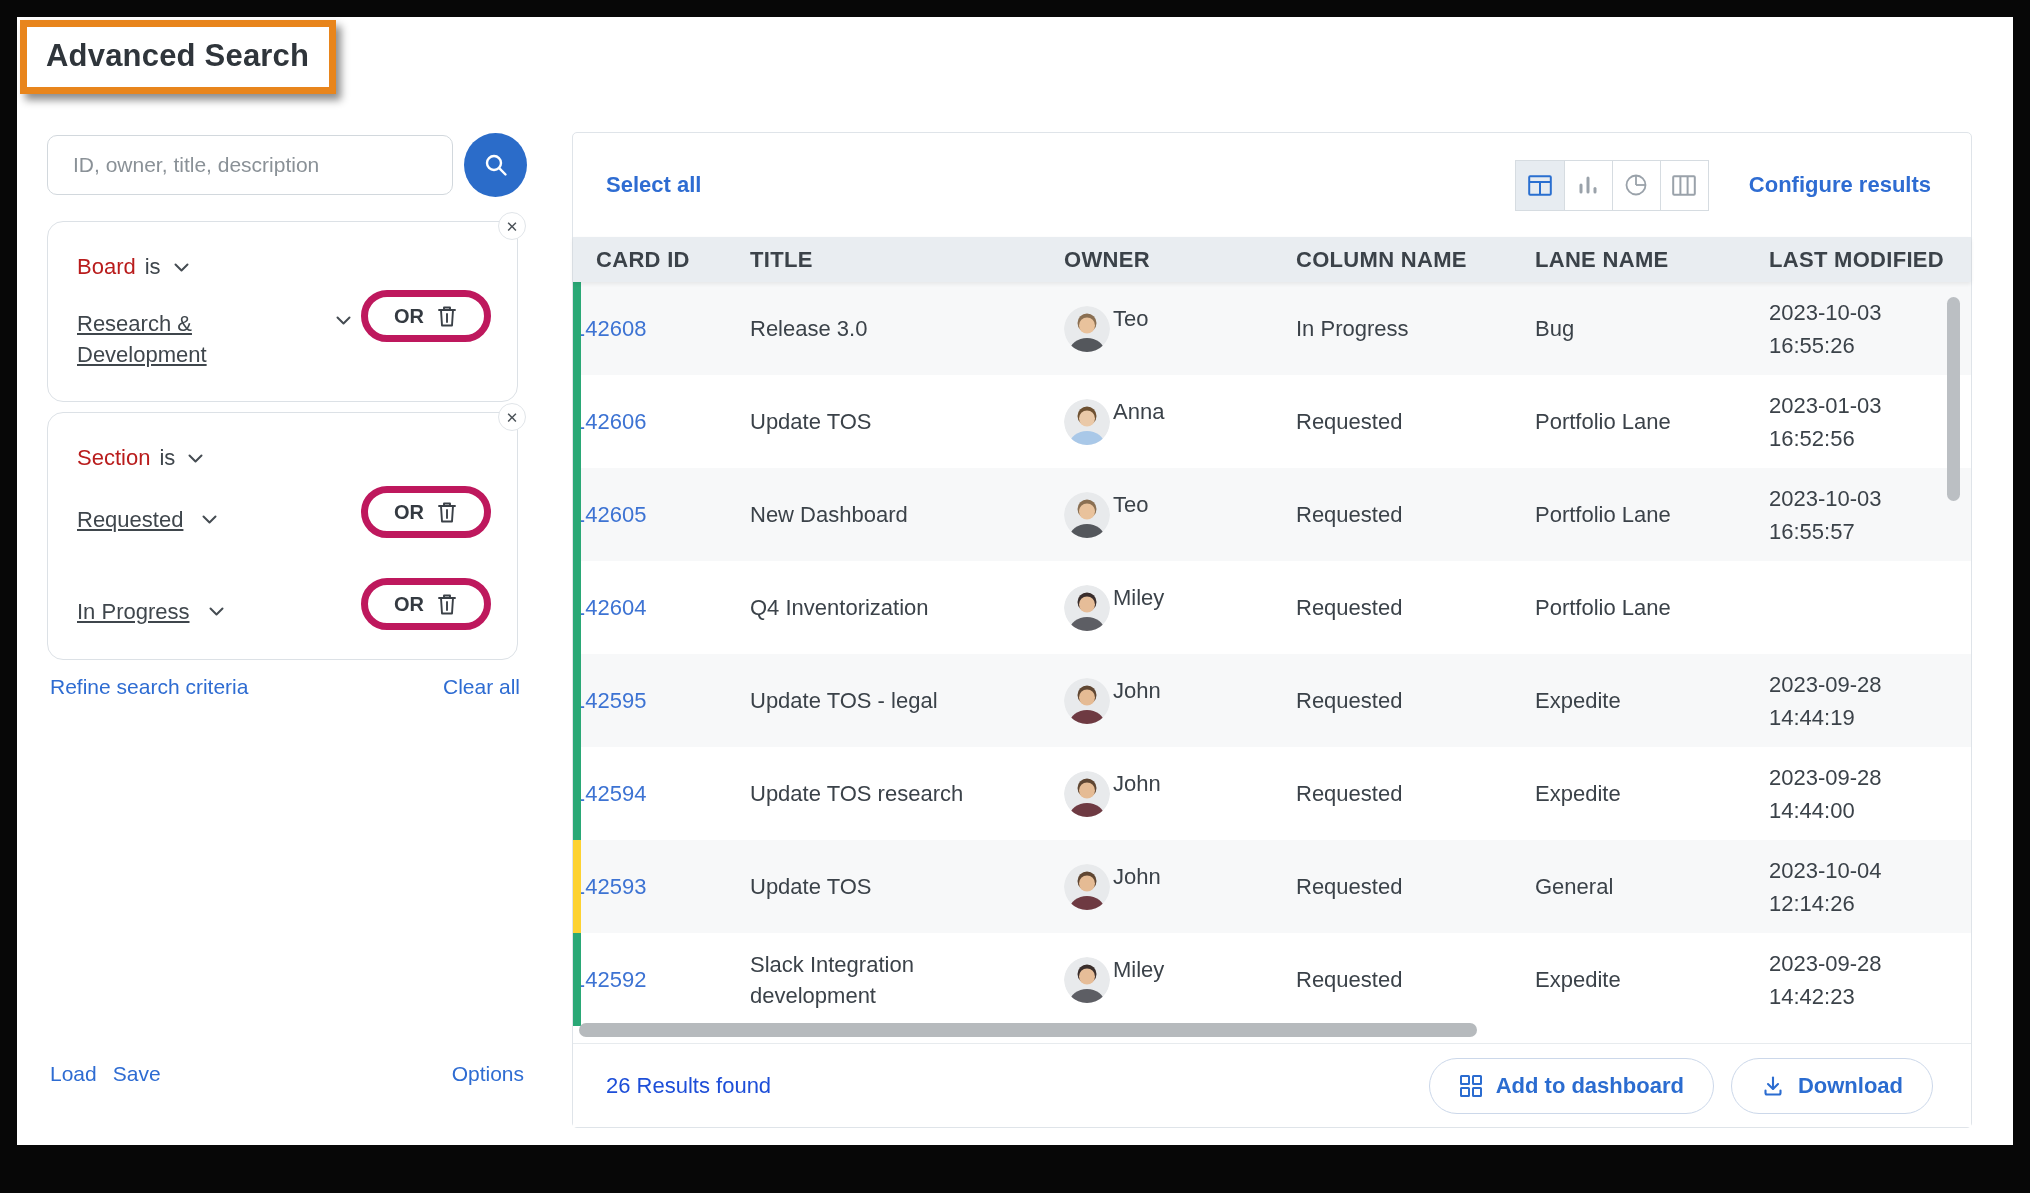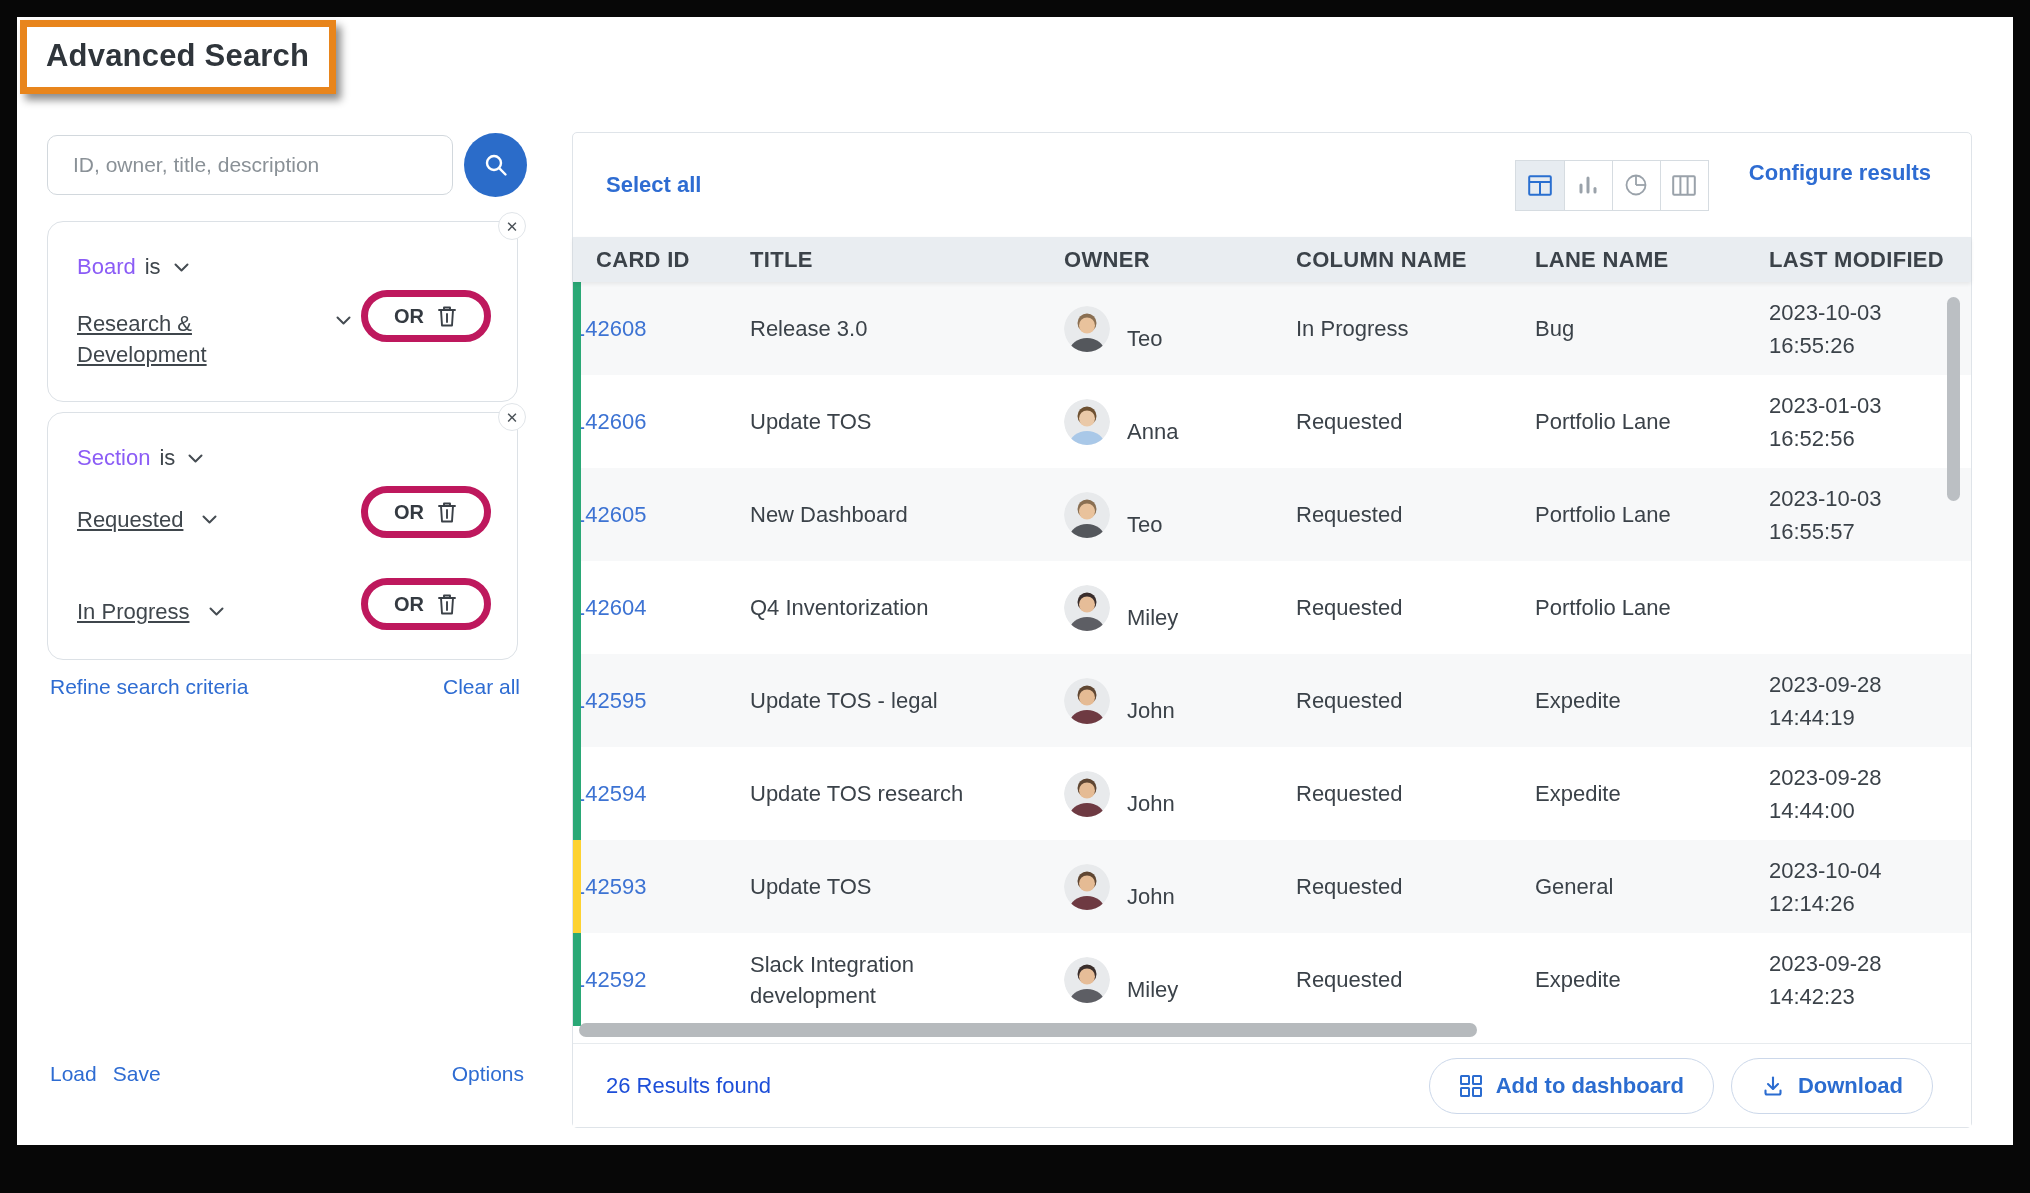--- a/index.html
+++ b/index.html
@@ -20,21 +20,21 @@
   .search-btn { width:64px; height:64px; border-radius:50%; background:#2b6cc9; border:none; margin-left:11px;
                 display:flex; align-items:center; justify-content:center; cursor:pointer; }
 
   .filter-card { position:absolute; left:30px; width:471px; background:#fff; border:1px solid #dce1e6; border-radius:16px; }
   .card-board   { top:204px; height:181px; }
   .card-section { top:395px; height:248px; }
   .card-close { position:absolute; top:-10px; right:-9px; width:28px; height:28px; border-radius:50%;
                 background:#fff; border:1px solid #e1e5e9; color:#4b5258; font-size:15px; line-height:1;
                 display:flex; align-items:center; justify-content:center; cursor:pointer; }
   .field-row { position:absolute; left:29px; top:32px; display:flex; align-items:center; gap:9px; font-size:22px; }
-  .field-name { color:#8b5cf6; }
+  .field-name { color:#b91c1c; }
   .field-op { color:#3f464c; }
   .chev { display:inline-block; margin-left:4px; }
   .value-text { font-size:22px; color:#3f464c; line-height:31px;text-decoration:underline; }
   .card-board .value-block { position:absolute; left:29px; top:86px; width:220px; }
   .card-board .value-chev { position:absolute; left:284px; top:94px; }
   .value-row { position:absolute; left:29px; display:flex; align-items:center; gap:15px; }
   .vrow-1 { top:91px; } .vrow-2 { top:183px; }
   .or-pill { position:absolute; right:26px; width:130px; height:52px; border:7px solid #be185d; border-radius:30px;
              background:#fff; display:flex; align-items:center; justify-content:space-between; padding:0 26px; cursor:pointer; }
   .pill-b1 { top:68px; } .pill-s1 { top:73px; } .pill-s2 { top:165px; }
@@ -44,21 +44,21 @@
   .refine-row { position:absolute; left:33px; top:658px; width:470px; display:flex; justify-content:space-between; }
   .loadsave-row { position:absolute; left:33px; top:1045px; width:474px; display:flex; justify-content:space-between; }
   .loadsave-left { display:flex; gap:16px; }
   .link { color:#2e6cd2; font-size:21px; text-decoration:none; cursor:pointer; }
   .link.strong { font-size:22px; font-weight:700; }
 
   
   .results { position:absolute; left:555px; top:115px; width:1400px; height:996px; border:1px solid #dfe4e9;
              border-radius:5px; background:#fff; }
   .toolbar { height:104px; display:flex; align-items:center; justify-content:space-between; padding:0 40px 0 33px; }
-  .toolbar-right { display:flex; align-items:flex-start; gap:40px; }
+  .toolbar-right { display:flex; align-items:center; gap:40px; }
   .views { display:flex; border:1px solid #d6dce1; }
   .view-btn { width:48px; height:49px; background:#fff; border:none; border-left:1px solid #d6dce1;
               display:flex; align-items:center; justify-content:center; cursor:pointer; }
   .view-btn:first-child { border-left:none; }
   .view-btn.active { background:#e7ecf1; }
 
   .table-head { height:45px; background:#e9edf1; display:grid;
                 grid-template-columns:177px 314px 232px 239px 234px 1fr; align-items:center;
                 font-size:19px; font-weight:700; color:#3d444b; letter-spacing:.3px;
                 box-shadow:0 2px 4px rgba(0,0,0,.07); position:relative; z-index:2; }
@@ -66,21 +66,21 @@
 
   .rows { position:relative; }
   .row { height:93px; display:grid; grid-template-columns:177px 314px 232px 239px 234px 1fr;
          align-items:center; position:relative; background:#fff; }
   .row:nth-child(odd) { background:#f7f8f9; }
   .stripe { position:absolute; left:0; top:0; bottom:0; width:8px; background:#2aa876; }
   .cell { font-size:22px; color:#3b4249; padding-right:24px; }
   .row .cell:first-child { padding-left:23px; }
   .cell-id a { color:#3d73d3; text-decoration:none; cursor:pointer; }
   .cell-title { line-height:31px; max-width:300px; }
-  .cell-owner { display:flex; align-items:flex-end; gap:17px; }
+  .cell-owner { display:flex; align-items:flex-start; gap:3px; }
   .avatar { width:46px; height:46px; border-radius:50%; overflow:hidden; flex:0 0 46px; display:block; }
   .avatar svg { display:block; }
   .cell-date { line-height:33px; padding-right:46px; }
 
   .vscroll { position:absolute; right:11px; top:164px; width:13px; height:204px; background:#bbbfc3; border-radius:7px; }
   .hscroll { position:absolute; left:6px; top:890px; width:898px; height:14px; background:#b6babd; border-radius:7px; }
 
   .footer { position:absolute; left:0; right:0; bottom:0; height:84px; border-top:1px solid #e7ebee;
             display:flex; align-items:center; justify-content:space-between; padding:0 38px 0 33px; background:#fff; }
   .count { font-size:22px; color:#1d4ed8; }

